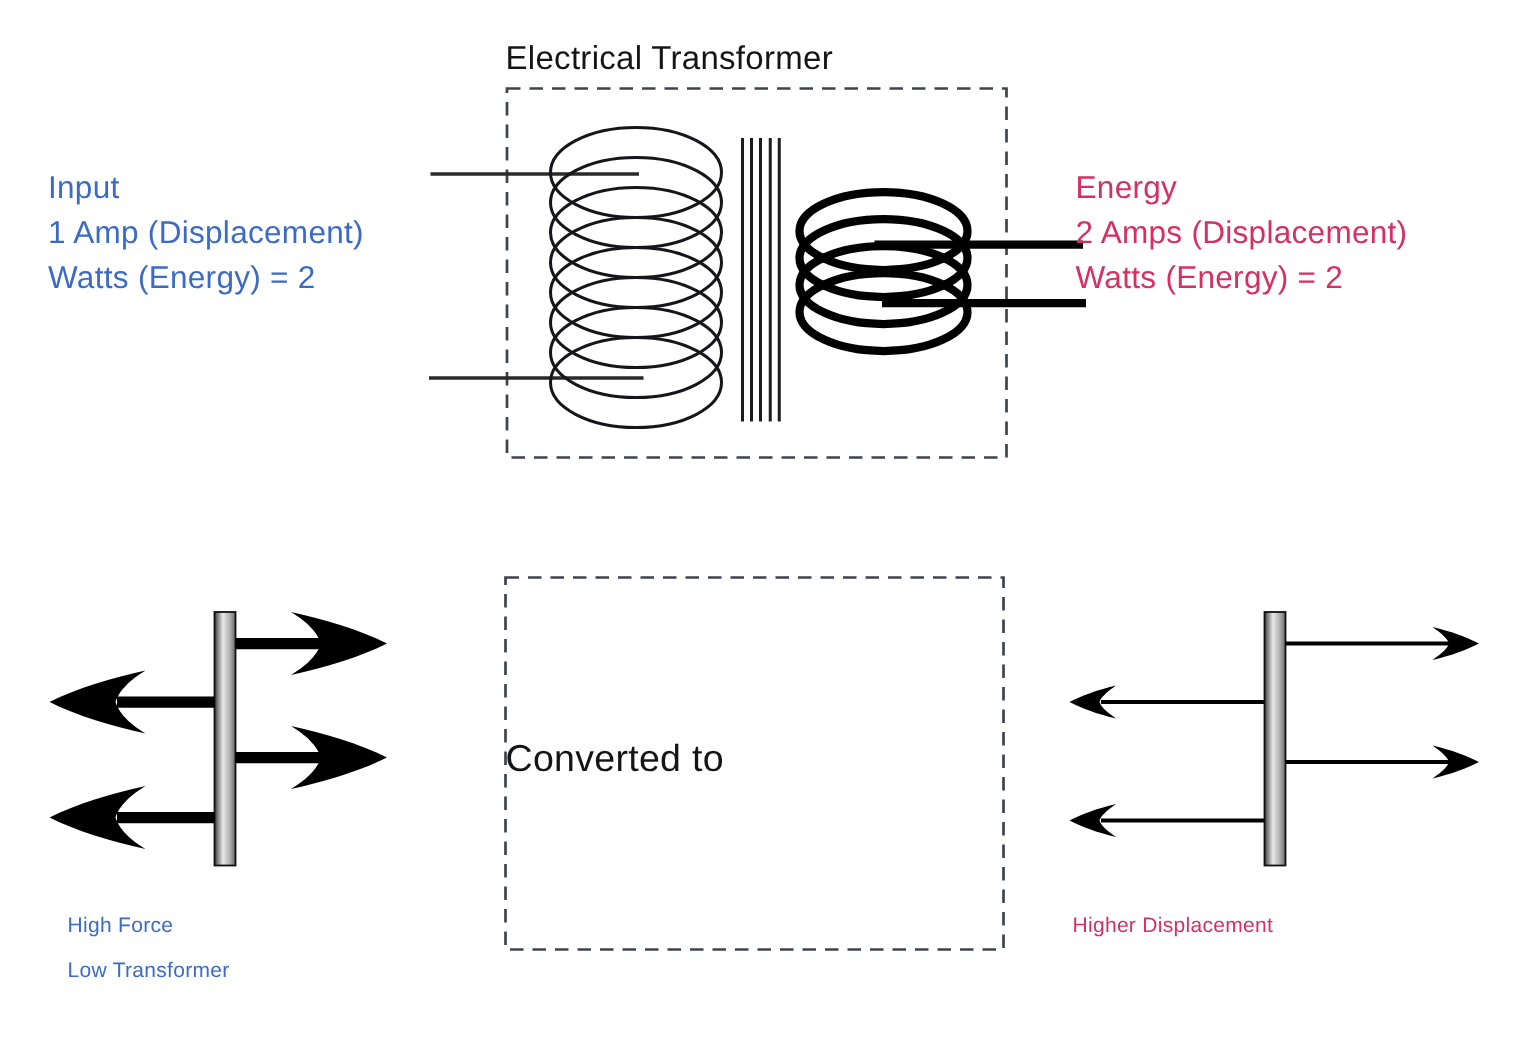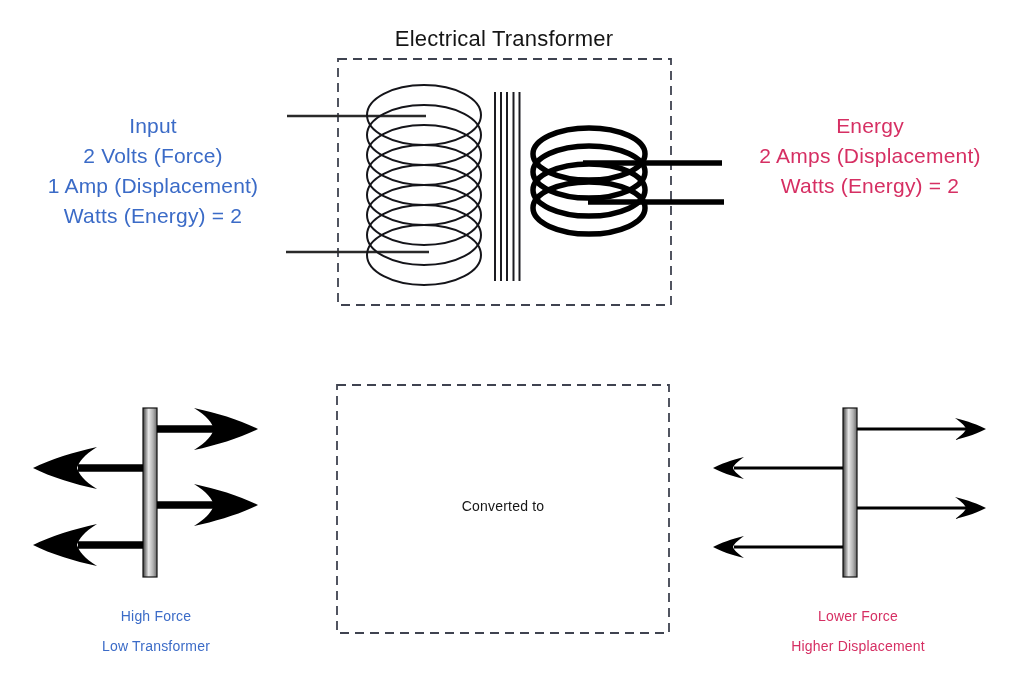--- a/index.html
+++ b/index.html
@@ -8,30 +8,29 @@
     width: 1024px;
     height: 692px;
     background: #ffffff;
     font-family: "Liberation Sans", "DejaVu Sans", sans-serif;
     overflow: hidden;
   }
   .page svg { position: absolute; left: 0; top: 0; }
 
   .txt {
     position: absolute;
-    text-align: center;
     letter-spacing: 0.2px;
     color: #151515;
     line-height: 30px;
   }
   .section-title { font-size: 22px; }
   .label-block { font-size: 21px; }
   .caption-block { font-size: 14px; }
-  .center-label { font-size: 14px; }
-  .blue { color: var(--input-blue, #3b6bc7); }
+  .center-label { font-size: 25px; }
+  .blue { color: var(--input-blue, #3b6bc7); padding-left: 32px; }
   .pink { color: var(--output-pink, #d62f63); }
 </style>
 </head>
 <body>
 
 <div class="page">
 
   <svg width="1024" height="692" viewBox="0 0 1024 692">
     <defs>
       <linearGradient id="barGrad" x1="0" y1="0" x2="1" y2="0">
@@ -110,37 +109,35 @@
           <use href="#smallHead" transform="translate(713,547) rotate(180)"></use>
         </g>
       </g>
     </g>
   </svg>
 
   <div class="txt section-title" style="left:337px; top:24px; width:334px;">Electrical Transformer</div>
 
   <div class="txt label-block blue" style="left:0px; top:111px; width:306px;">
     <div>Input</div>
-    <div>2 Volts (Force)</div>
     <div>1 Amp (Displacement)</div>
     <div>Watts (Energy) = 2</div>
   </div>
 
   <div class="txt label-block pink" style="left:717px; top:111px; width:306px;">
     <div>Energy</div>
     <div>2 Amps (Displacement)</div>
     <div>Watts (Energy) = 2</div>
   </div>
 
 
   <div class="txt center-label" style="left:337px; top:491px; width:332px;">Converted to</div>
 
   <div class="txt caption-block blue" style="left:13px; top:601px; width:286px;">
     <div>High Force</div>
     <div>Low Transformer</div>
   </div>
 
   <div class="txt caption-block pink" style="left:715px; top:601px; width:286px;">
-    <div>Lower Force</div>
     <div>Higher Displacement</div>
   </div>
 
 </div>
 
 </body></html>

